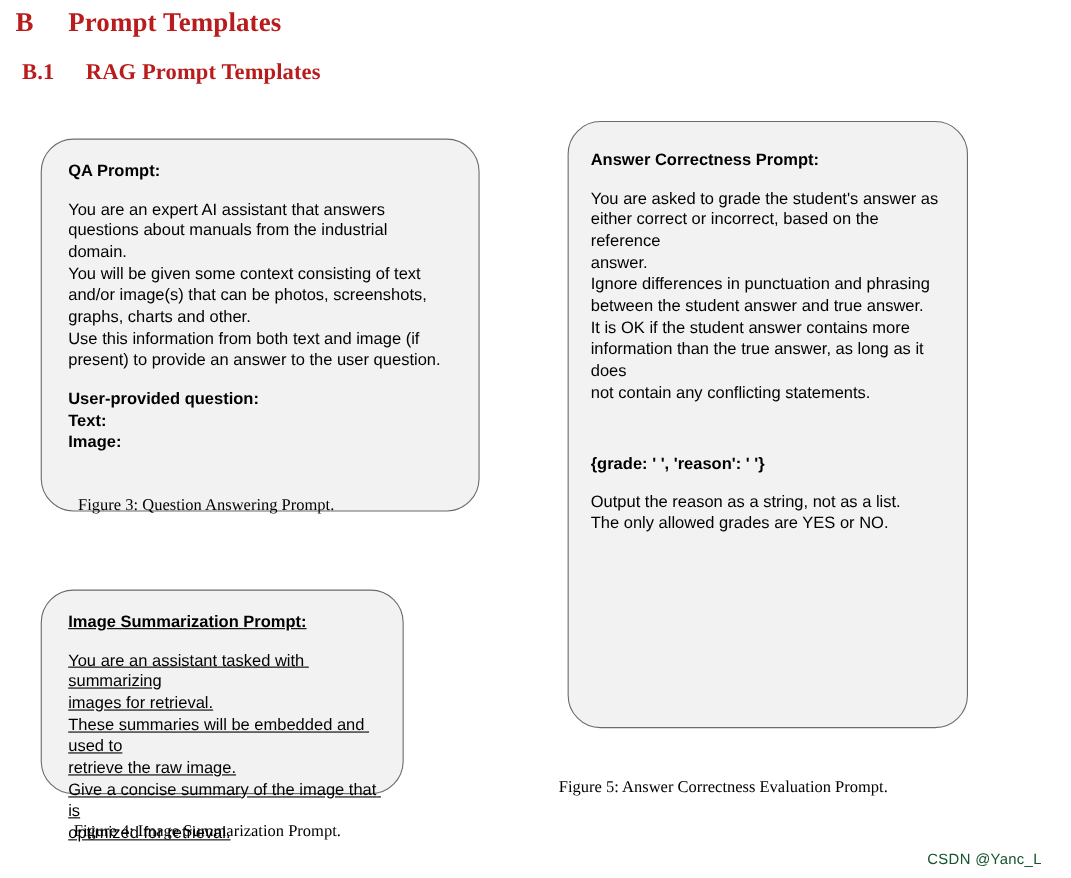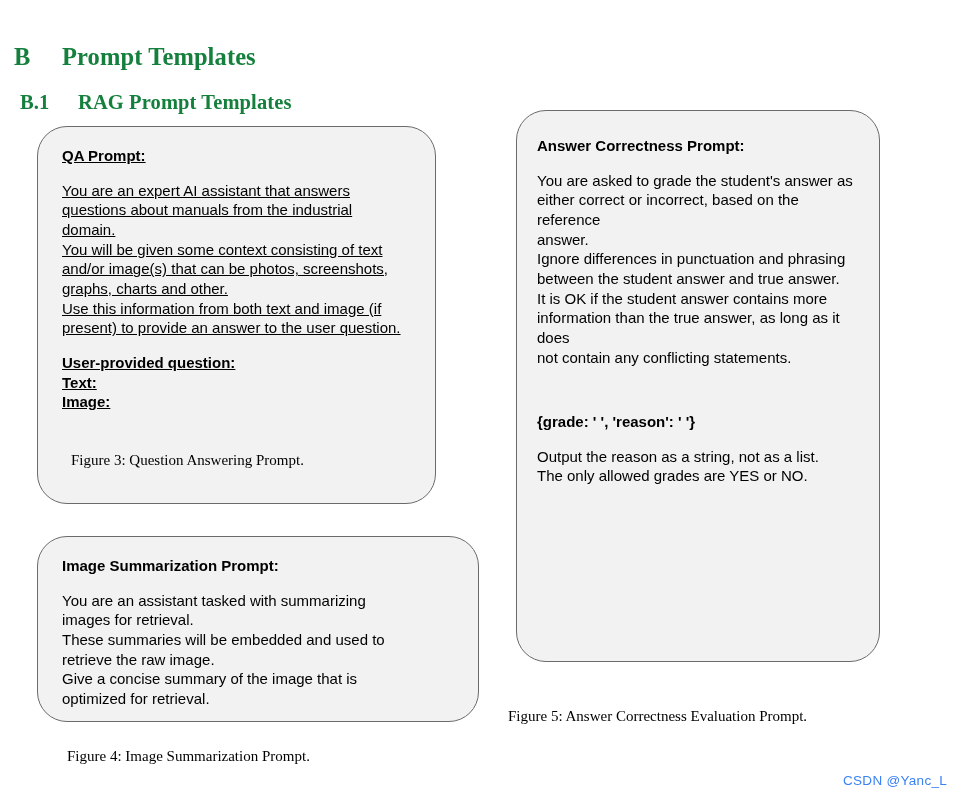--- a/index.html
+++ b/index.html
@@ -15,23 +15,22 @@
     overflow: hidden;
     font-family: "Liberation Serif", serif;
     color: #000000;
   }
 
   
   .heading {
     position: absolute;
     font-family: "Liberation Serif", serif;
     font-weight: bold;
-    color: #15803d;
+    color: #b91c1c;
     white-space: pre;
-    margin-top: 36px;
   }
   #heading-b {
     left: 14px;
     top: 7px;
     font-size: 24.5px;
     letter-spacing: 0.1px;
   }
   #heading-b1 {
     left: 20px;
     top: 55px;
@@ -76,33 +75,33 @@
     display: block;
     height: 15px;
   }
   .inline-bold { font-weight: bold; }
 
   
   #box-qa {
     left: 37px;
     top: 126px;
     width: 399px;
-    height: 378px;
-    text-decoration: underline;
+    height: 339px;
   }
   #box-qa .prompt-inner {
     padding: 20px 22px 0 24px;
   }
 
   
   #box-imgsum {
     left: 37px;
     top: 536px;
-    width: 442px;
+    width: 330px;
     height: 186px;
+    text-decoration: underline;
   }
   #box-imgsum .prompt-inner {
     padding: 20px 22px 0 24px;
   }
 
   
   #box-answer {
     left: 516px;
     top: 110px;
     width: 364px;
@@ -124,21 +123,21 @@
   #caption-fig4 { left: 67px;  top: 748px; }
   #caption-fig5 { left: 508px; top: 708px; text-align: center; }
 
   
   #watermark {
     position: absolute;
     left: 843px;
     top: 773px;
     font-family: "Liberation Sans", sans-serif;
     font-size: 13.5px;
-    color: #3b82f6;
+    color: #14532d;
     white-space: pre;
     letter-spacing: 0.3px;
   }
 </style>
 </head>
 <body>
 
 <div class="heading" id="heading-b"><span class="num">B</span><span>Prompt Templates</span></div>
 
 <div class="heading" id="heading-b1"><span class="num">B.1</span><span>RAG Prompt Templates</span></div>

